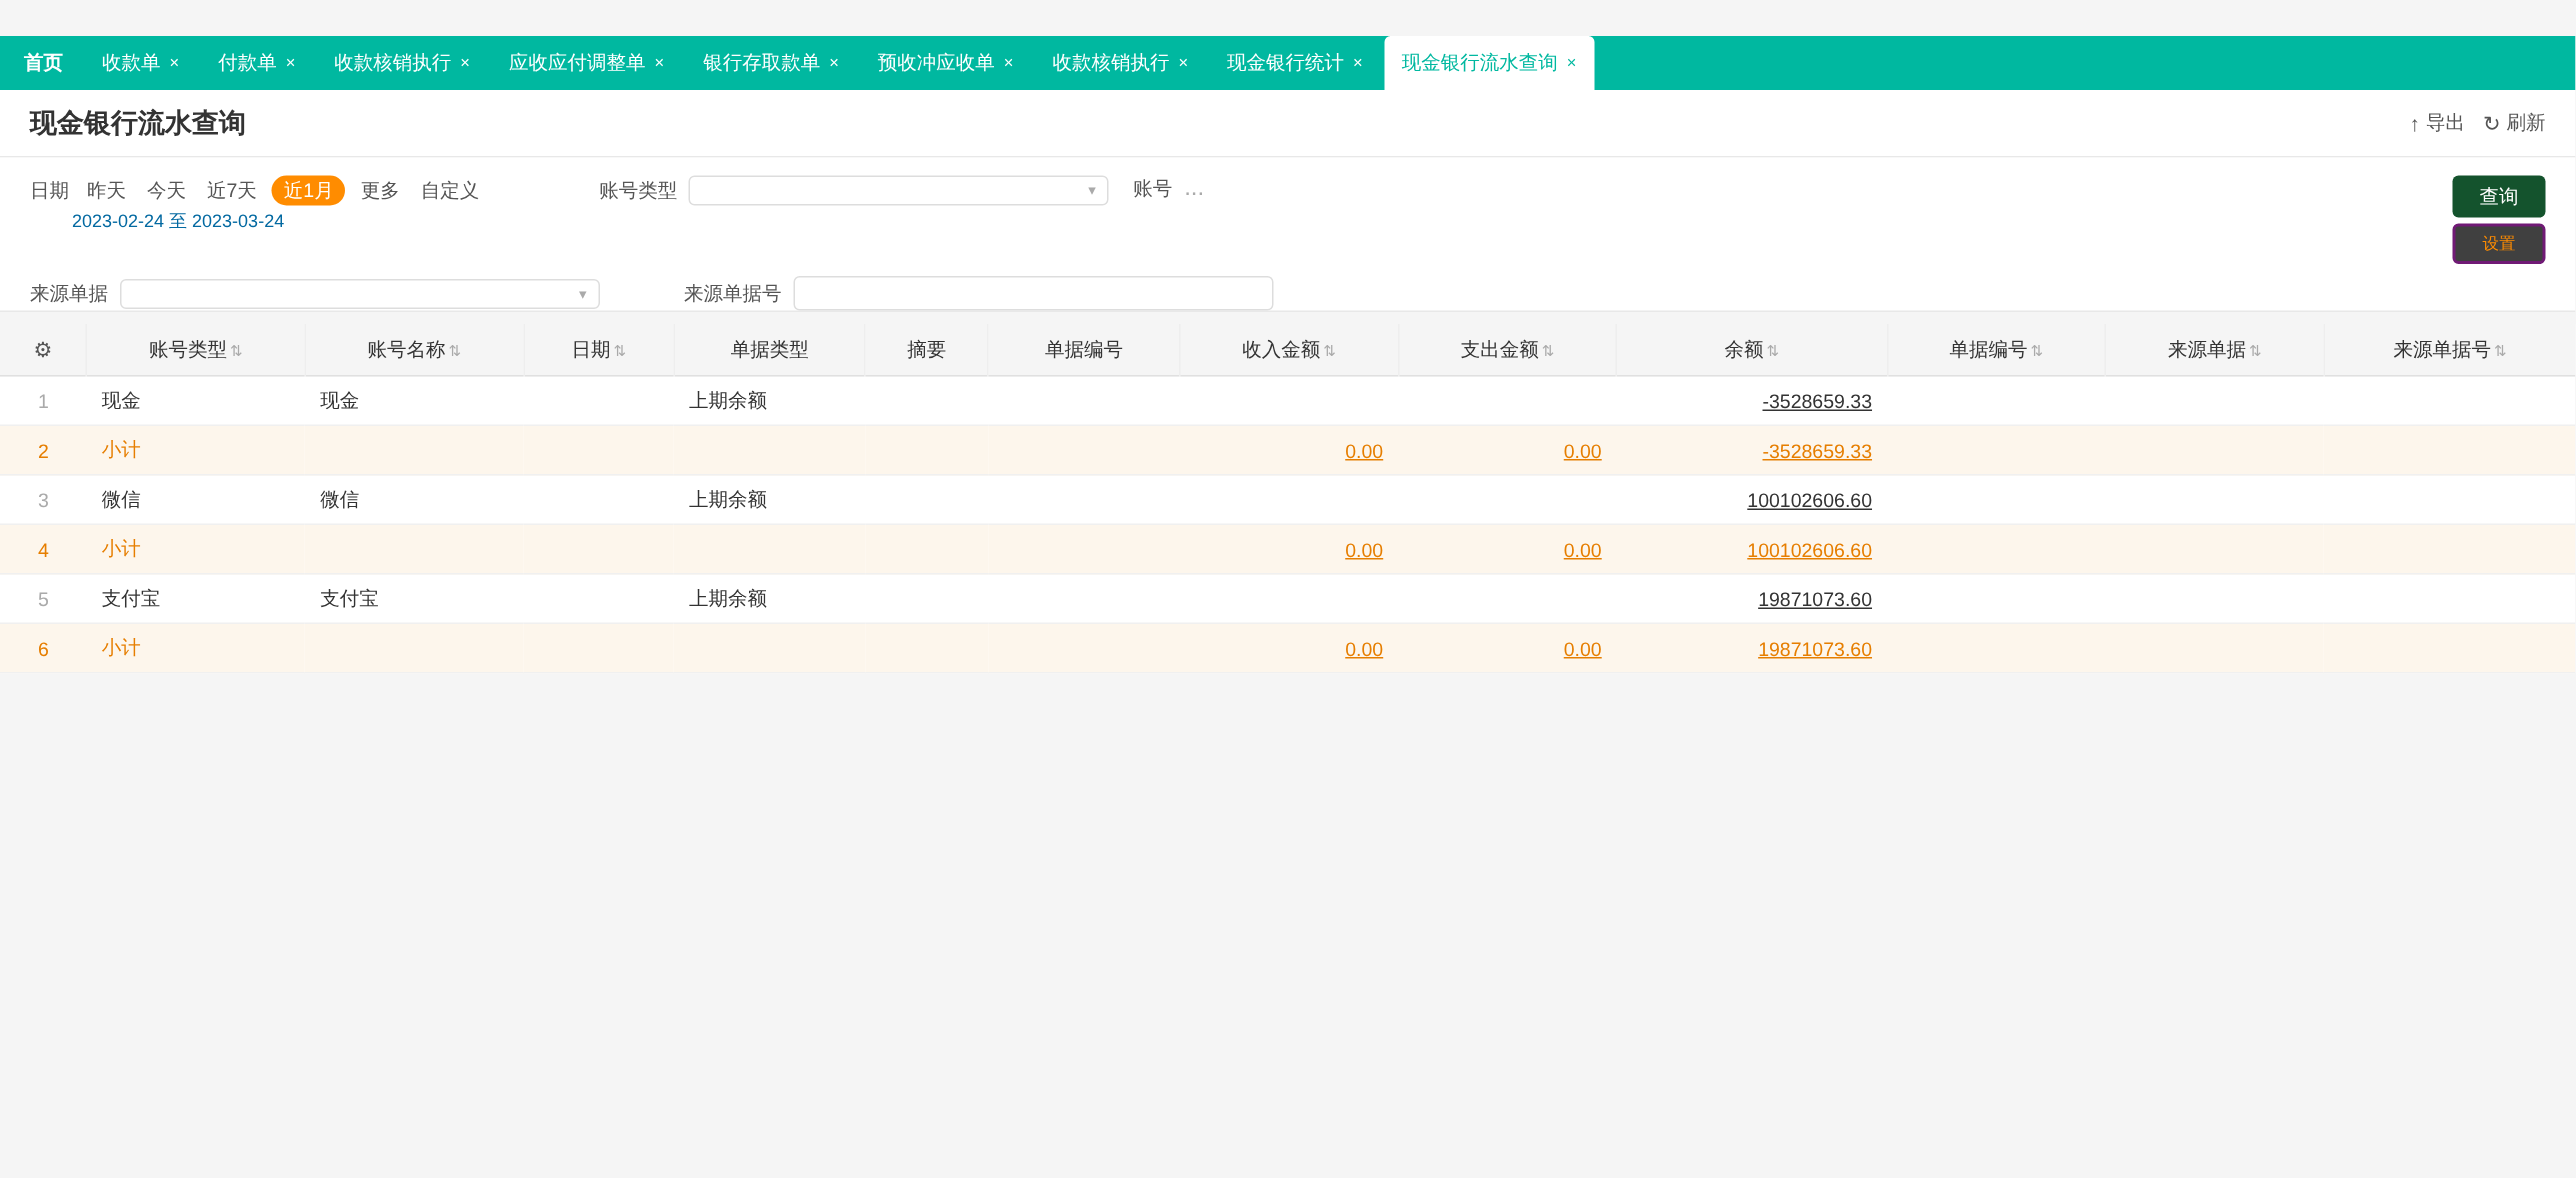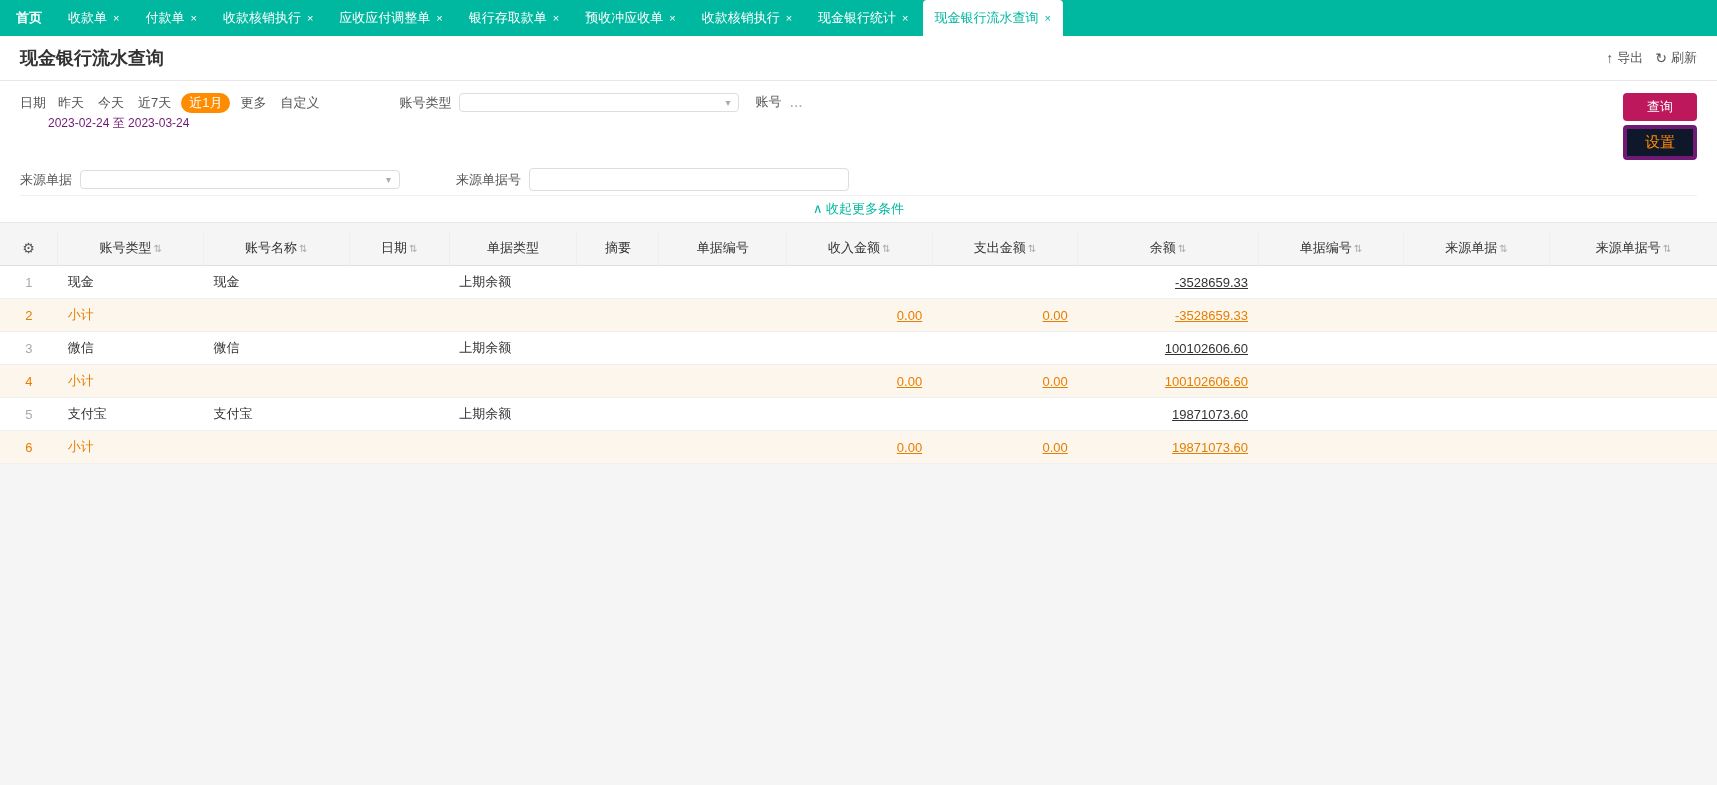--- a/index.html
+++ b/index.html
@@ -6,20 +6,21 @@
     body { background: #f5f5f5; min-width: 1717px; }
 
     
     .top-nav {
       background: #00b8a0;
       display: flex;
       align-items: center;
       height: 36px;
       padding: 0 4px;
       gap: 2px;
+      margin-top: 24px;
     }
     .nav-item {
       color: #fff;
       padding: 0 12px;
       height: 100%;
       display: flex;
       align-items: center;
       cursor: pointer;
       white-space: nowrap;
       font-size: 13px;
@@ -84,56 +85,56 @@
       border-radius: 3px;
       font-size: 13px;
     }
     .date-option.active {
       background: #ff8c00;
       color: #fff;
       border-radius: 10px;
       padding: 1px 8px;
     }
     .date-range-text {
-      color: #701a75;
+      color: #0369a1;
       font-size: 12px;
       margin-top: 2px;
       margin-left: 4px;
     }
     .filter-input {
       border: 1px solid #ddd;
       border-radius: 4px;
       padding: 3px 8px;
       color: #555;
       background: #fff;
       font-size: 13px;
       min-width: 160px;
     }
     .filter-dots {
       color: #aaa;
       font-size: 16px;
       cursor: pointer;
     }
     .btn-query {
-      background: #be185d;
+      background: #14532d;
       color: #fff;
       border: none;
       border-radius: 4px;
       padding: 5px 18px;
       cursor: pointer;
       font-size: 13px;
     }
     .btn-setting {
-      background: #0f172a;
+      background: #404040;
       color: #ff8c00;
-      border: 4px solid #701a75;
+      border: 2px solid #701a75;
       border-radius: 4px;
       padding: 4px 18px;
       cursor: pointer;
-      font-size: 15px;
+      font-size: 11px;
     }
     .filter-item {
       display: flex;
       align-items: center;
       gap: 8px;
     }
     .filter-select-wrap {
       display: flex;
       align-items: center;
       border: 1px solid #ddd;
@@ -317,24 +318,20 @@
         <span style="color:#ccc; font-size:12px;"></span>
         <span class="chevron-down">▾</span>
       </div>
     </div>
     <div class="filter-item" style="margin-left:40px;">
       <span class="filter-label">来源单据号</span>
       <input class="filter-input" style="min-width: 320px;">
     </div>
   </div>
 
-  <div class="collapse-bar">
-    <span>∧</span>
-    <span>收起更多条件</span>
-  </div>
 </div>
 
 <div class="table-wrap">
   <table>
     <thead>
       <tr id="table-header">
           <th><span class="gear-icon">⚙</span></th>
           <th><span>账号类型</span><span class="sort-icon">⇅</span></th>
           <th><span>账号名称</span><span class="sort-icon">⇅</span></th>
           <th><span>日期</span><span class="sort-icon">⇅</span></th>

